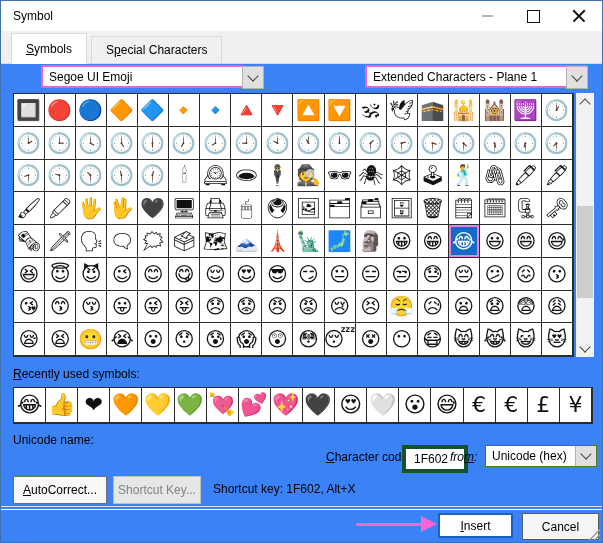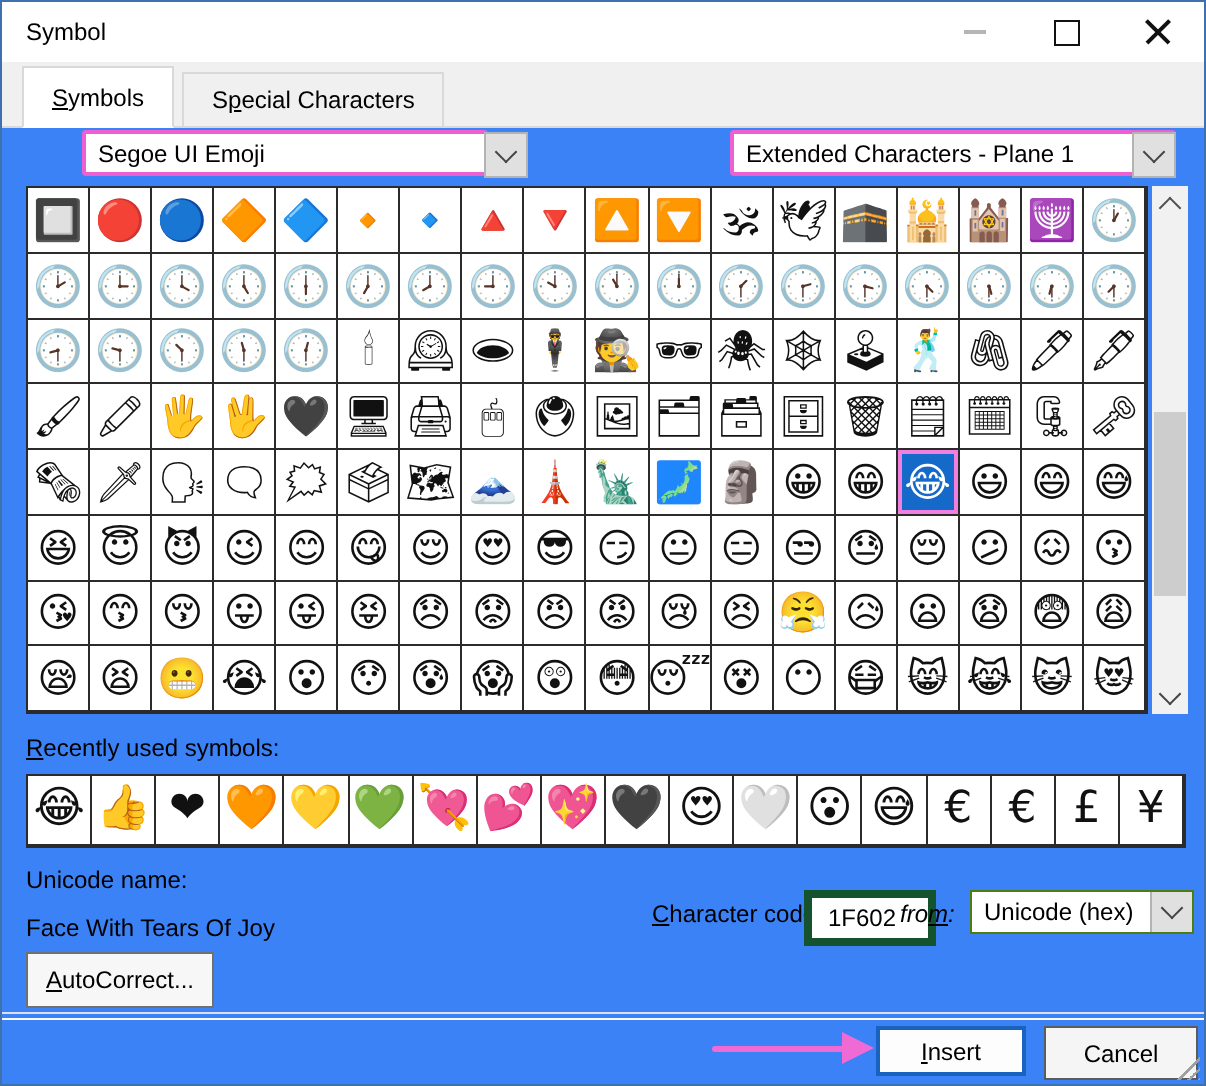--- a/index.html
+++ b/index.html
@@ -286,37 +286,38 @@
       <div class="cell">🤍</div>
       <div class="cell">😮</div>
       <div class="cell">😅</div>
       <div class="cell">€</div>
       <div class="cell">€</div>
       <div class="cell">£</div>
       <div class="cell">¥</div>
     </div>
 
   <span class="lbl" style="left:12px;top:432px;">Unicode name:</span>
-  <span class="lbl" style="left:12px;top:456px;">Face With Tears Of Joy</span>
 
   <span class="lbl" style="left:325px;top:449px;"><span></span><u>C</u><span>haracter code:</span></span>
   <input class="textbox" type="text" value="1F602" style="">
   <span class="lbl" style="left:449px;top:449px;font-style:italic;"><span>fro</span><u>m</u><span>:</span></span>
   <div class="from-combo">
     <span>Unicode (hex)</span>
     <div class="combo-btn">
         <span class="chev-down"></span>
       </div>
   </div>
 
   <div class="btn btn-autocorrect">
       <span></span>
       <u>A</u>
       <span>utoCorrect...</span>
     </div>
+  <div class="btn btn-shortcut">Shortcut Key...</div>
+  <span class="shortcut-text">Shortcut key: 1F602, Alt+X</span>
 
   <div class="footer-divider"></div>
   <div class="arrow-shaft"></div>
   <div class="arrow-head"></div>
   <div class="btn btn-insert">
       <span></span>
       <u>I</u>
       <span>nsert</span>
     </div>
   <div class="btn btn-cancel">Cancel</div>

